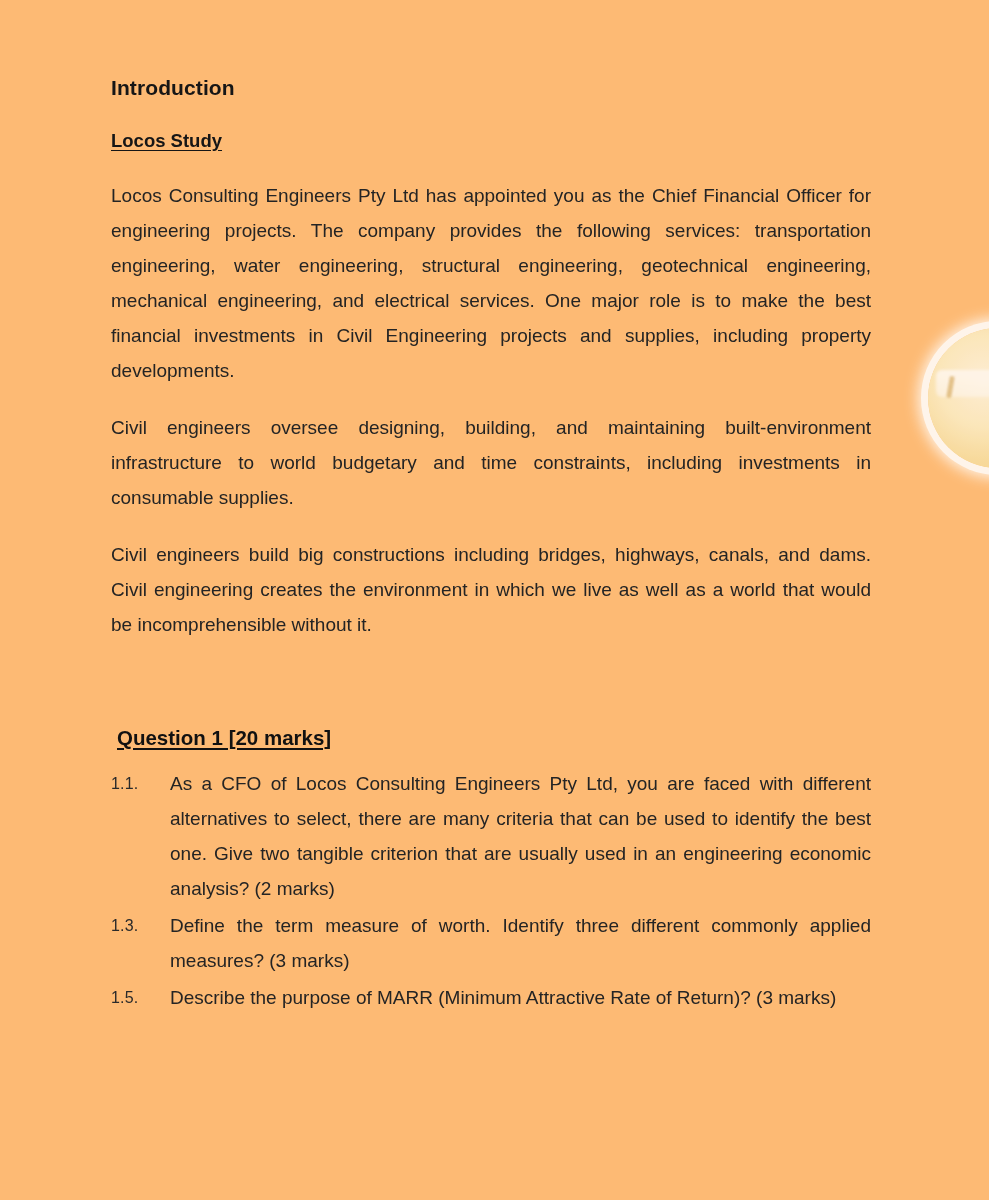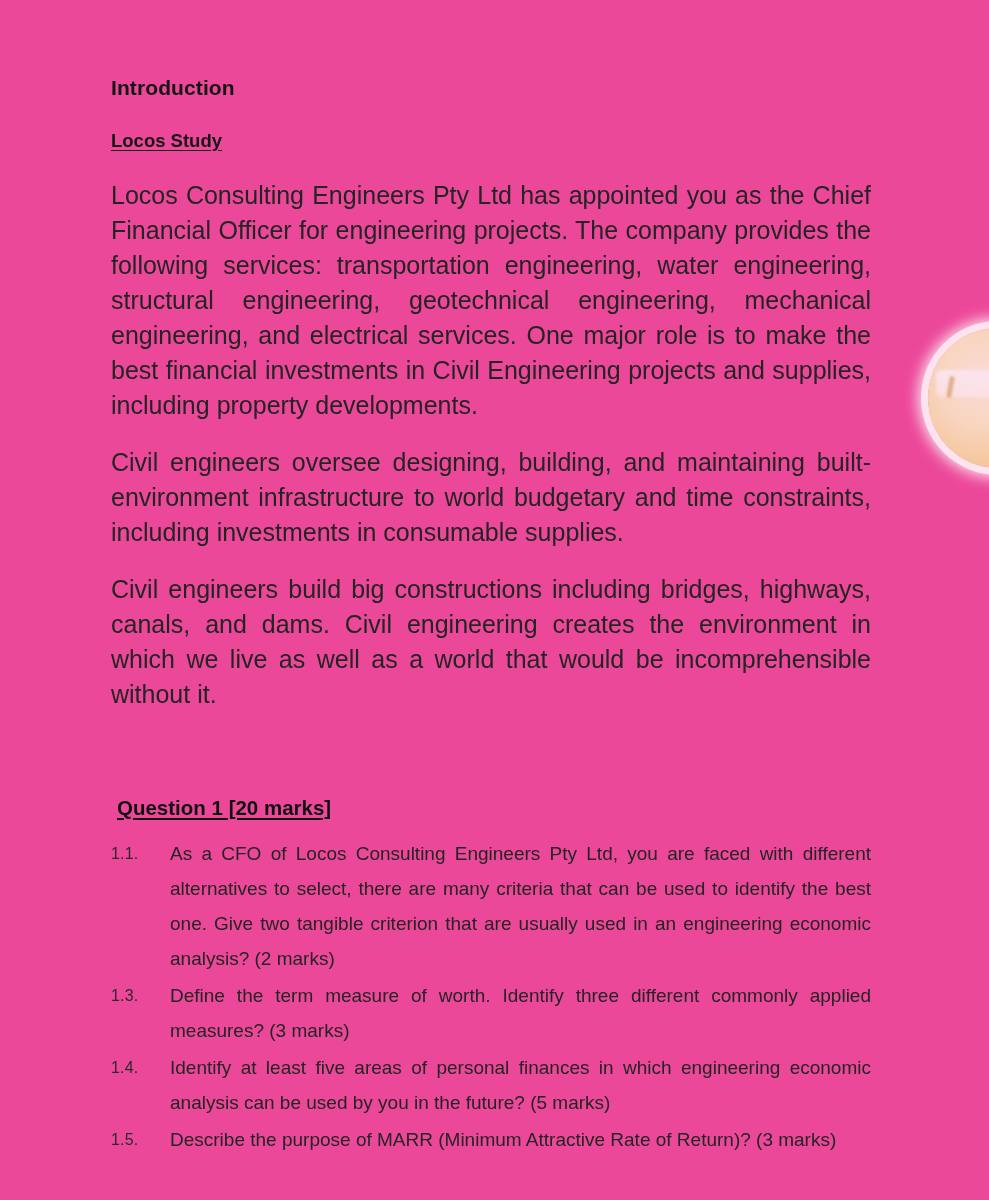--- a/index.html
+++ b/index.html
@@ -13,21 +13,21 @@
     position: relative;
     overflow: hidden;
     font-family: "Liberation Sans", sans-serif;
     color: #222222;
     -webkit-font-smoothing: antialiased;
   }
 
   .page {
     position: absolute;
     inset: 0;
-    background: #ec4899;
+    background: #fdba74;
   }
 
   
   .watermark {
     position: absolute;
     left: 928px;
     top: 328px;
     width: 140px;
     height: 140px;
     border-radius: 50%;
@@ -82,21 +82,21 @@
     font-weight: bold;
     color: #161616;
     text-decoration: underline;
     text-underline-offset: 3px;
     margin: 0;
     padding-top: 30px;
     display: inline-block;
   }
 
   .para {
-    font-size: 25px;
+    font-size: 19px;
     line-height: 35px;
     text-align: justify;
     text-justify: inter-word;
     color: #242424;
     margin: 0;
     padding-top: 22px;
   }
   .para:first-of-type { padding-top: 26px; }
 
   .h-question {
@@ -169,24 +169,20 @@
 
     <ol class="qlist">
       <li class="qitem">
         <span class="qnum">1.1.</span>
         <span class="qtext">As a CFO of Locos Consulting Engineers Pty Ltd, you are faced with different alternatives to select, there are many criteria that can be used to identify the best one. Give two tangible criterion that are usually used in an engineering economic analysis? (2 marks)</span>
       </li>
       <li class="qitem">
         <span class="qnum">1.3.</span>
         <span class="qtext">Define the term measure of worth. Identify three different commonly applied measures? (3 marks)</span>
       </li>
-      <li class="qitem">
-        <span class="qnum">1.4.</span>
-        <span class="qtext">Identify at least five areas of personal finances in which engineering economic analysis can be used by you in the future? (5 marks)</span>
-      </li>
       <li class="qitem single">
         <span class="qnum">1.5.</span>
         <span class="qtext">Describe the purpose of MARR (Minimum Attractive Rate of Return)? (3 marks)</span>
       </li>
     </ol>
 
   </div>
 </div>
 
 </body></html>

